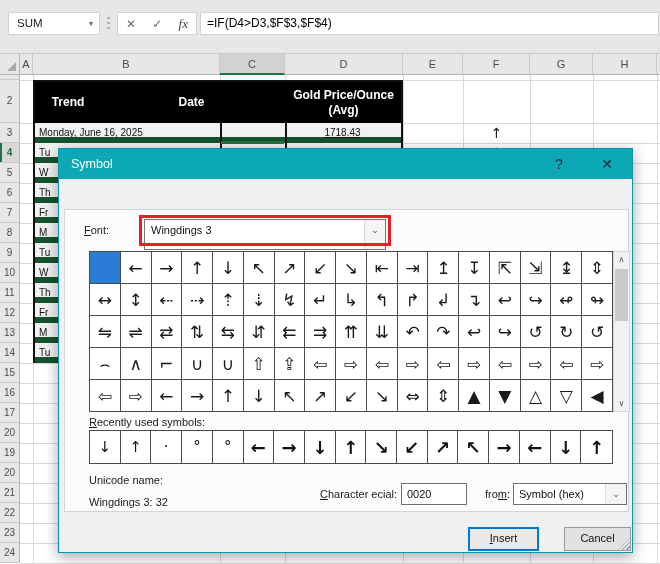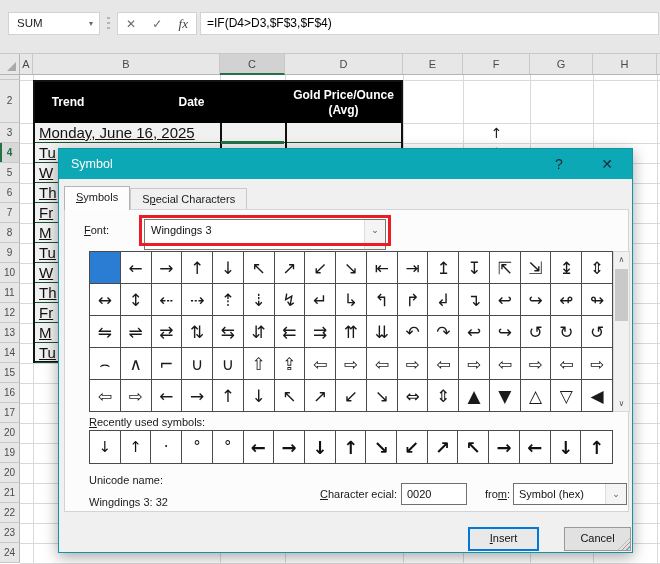--- a/index.html
+++ b/index.html
@@ -50,21 +50,21 @@
             background:repeating-linear-gradient(to bottom,#d9d9d9 0 1px, transparent 1px 20px); }
 
   
   .gtable { position:absolute; left:33px; top:80px; width:370px; height:283px;
             border:2px solid #111; background:#f1f1f1; }
   .thead { display:flex; height:41px; background:#000; color:#fff; font-weight:bold; }
   .thead .hc { display:flex; align-items:center; justify-content:center; text-align:center;
                font-size:12px; line-height:1.2; }
   .hc.b { width:185px; } .hc.c { width:64px; border-left:2px solid #000; }
   .hc.d { flex:1; border-left:2px solid #000; padding:0 6px; }
-  .trow { display:flex; height:20px; font-size:15px; color:#111; border-bottom:1px solid #14532d;text-decoration:underline; }
+  .trow { display:flex; height:20px; font-size:10px; color:#111; border-bottom:6px solid #14532d;text-decoration:underline; }
   .trow .cb { width:185px; padding-left:4px; line-height:19px; white-space:nowrap; overflow:hidden; }
   .trow .cc { width:64px; } .trow .cd { flex:1; text-align:center; line-height:19px; }
   .tv1 { position:absolute; left:185px; top:41px; width:2px; height:240px; background:#111; }
   .tv2 { position:absolute; left:250px; top:41px; width:2px; height:240px; background:#111; }
   .active-underline { position:absolute; left:221px; top:141px; width:63px; height:2.5px;
                       background:#217346; }
   .trendcell { position:absolute; width:67px; height:20px; text-align:center;
                font-family:"DejaVu Sans", sans-serif; font-size:14px; color:#222; line-height:20px; }
 
   
@@ -206,20 +206,21 @@
 
   <div class="gtable">
     <div class="thead">
       <div class="hc c">Trend</div>
       <div class="hc b">Date</div>
       <div class="hc d">Gold Price/Ounce (Avg)</div>
     </div>
     <div class="trow">
       <div class="cb">Monday, June 16, 2025</div>
       <div class="cc"></div>
+      <div class="cd">1718.43</div>
     </div>
     <div>
 
         <div class="trow">
           <div class="cb">Tu</div>
           <div class="cc"></div>
           <div class="cd"></div>
         </div>
 
         <div class="trow">
@@ -290,24 +291,20 @@
   <div class="trendcell" style="left:463px;top:123px;">↑</div>
   <div class="trendcell" style="left:463px;top:143px;">↓</div>
 
   <div class="dialog">
     <div class="titlebar">
       <span>Symbol</span>
     </div>
     <div class="tb-help">?</div>
     <div class="tb-close">✕</div>
 
-    <div class="tabstrip">
-      <div class="tab active"><span></span><u>S</u><span>ymbols</span></div>
-      <div class="tab"><span>S</span><u>p</u><span>ecial Characters</span></div>
-    </div>
     <div class="pane"></div>
 
     <div class="lbl" style="left:25px;top:75px;"><span></span><u>F</u><span>ont:</span></div>
     <div class="redbox"></div>
     <div class="fontcombo">
       <span>Wingdings 3</span>
       <span class="cc-chev">⌄</span>
     </div>
 
     <div class="symgrid">

